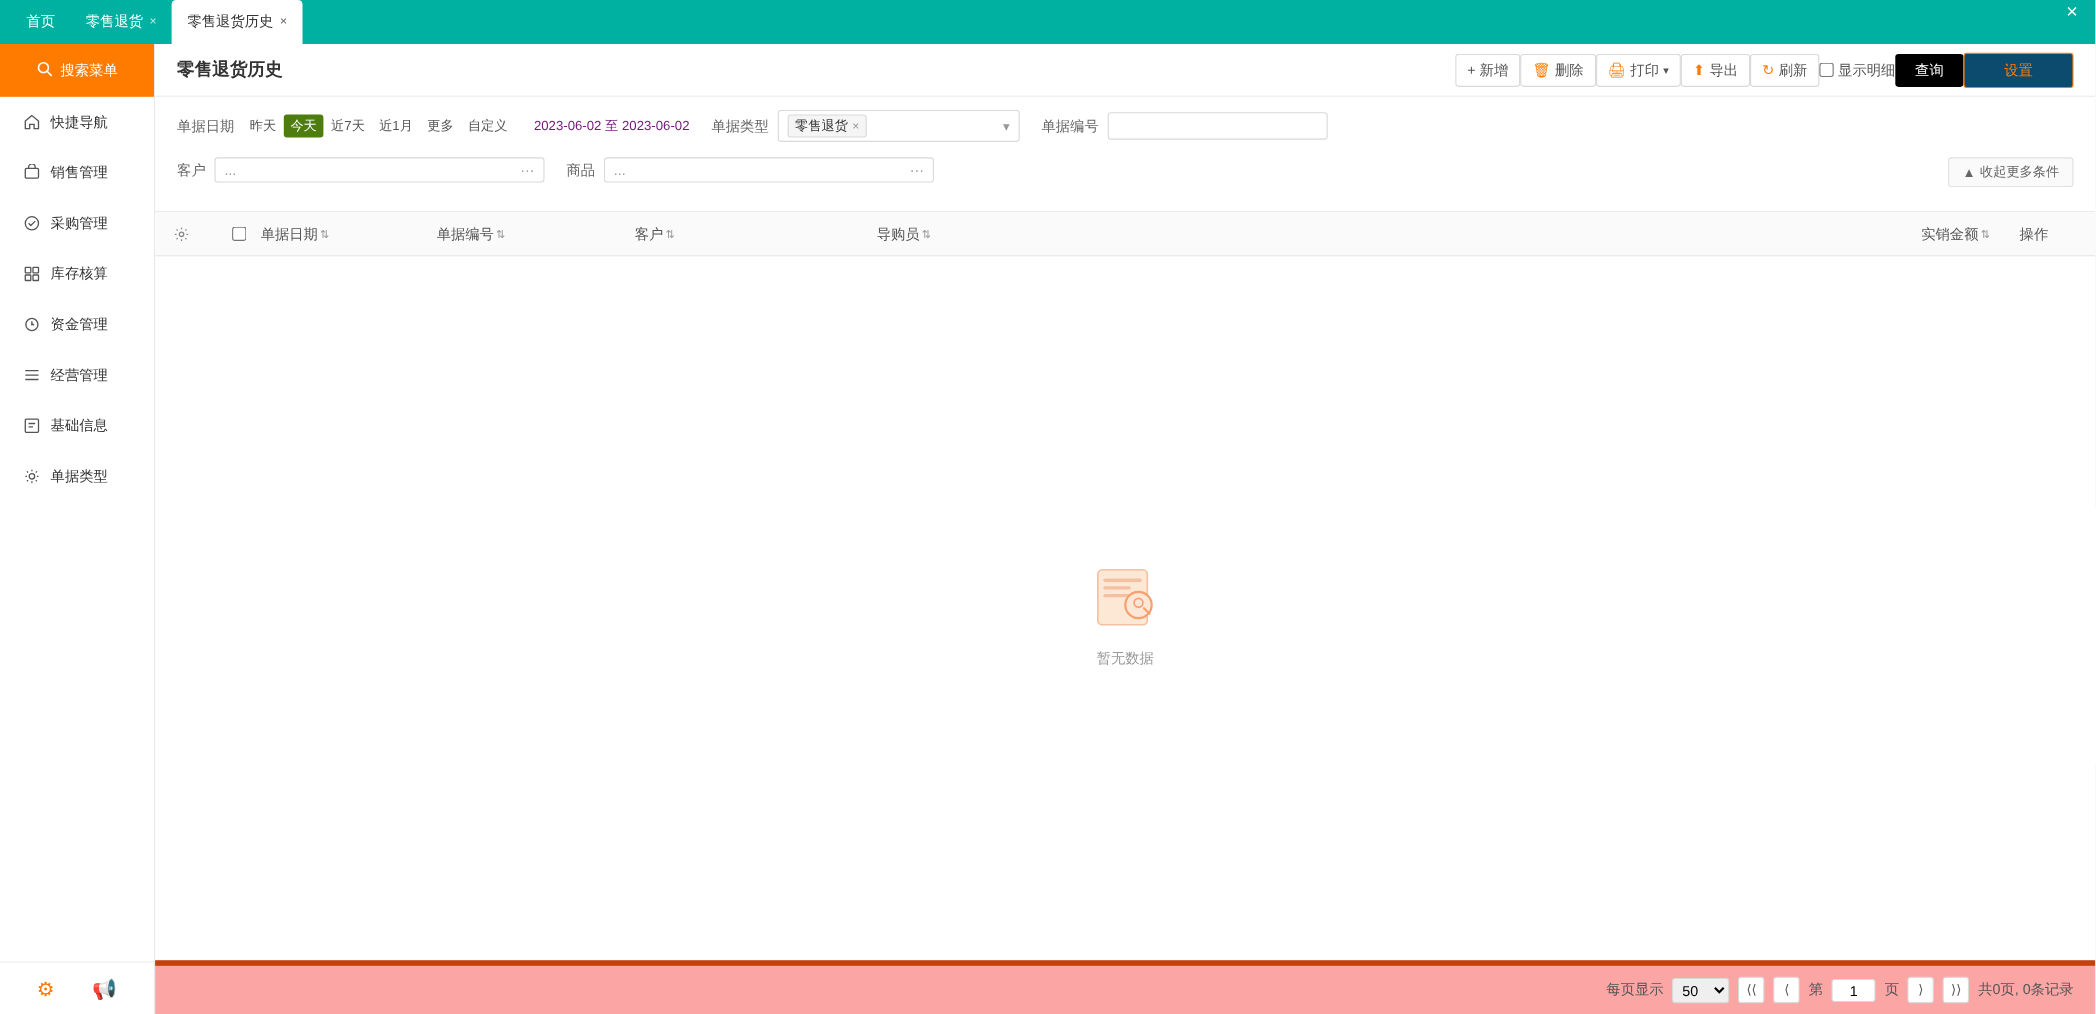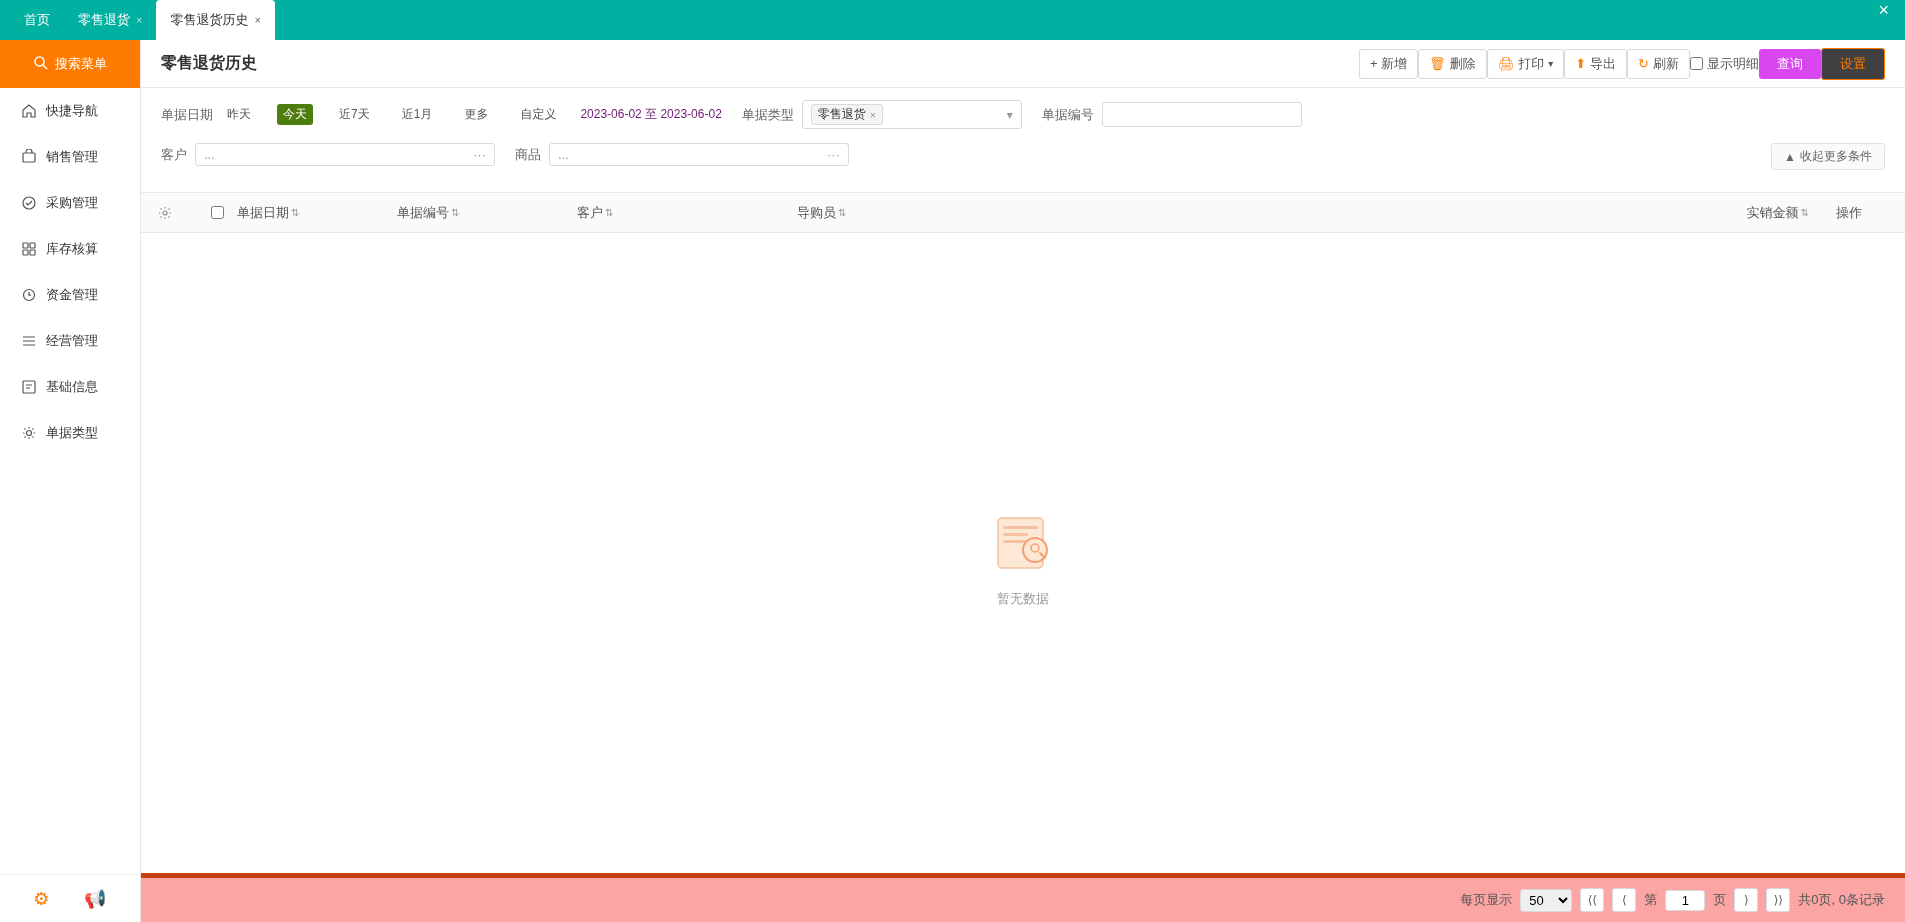--- a/index.html
+++ b/index.html
@@ -26,30 +26,30 @@
     .sidebar-bottom { margin-top: auto; border-top: 1px solid #eee; height: 48px; display: flex; align-items: center; justify-content: space-around; padding: 0 16px; }
 
     
     .content { flex: 1; display: flex; flex-direction: column; overflow: hidden; background: #f0f2f5; }
 
     
     .page-header { background: #fff; padding: 10px 20px; display: flex; align-items: center; justify-content: space-between; border-bottom: 1px solid #e8e8e8; height: 48px; flex-shrink: 0; }
     .page-title { font-size: 16px; font-weight: bold; color: #333; }
     .header-actions { display: flex; align-items: center; }
     .action-btn { display: flex; align-items: center; gap: 4px; padding: 5px 10px; border: 1px solid #d9d9d9; background: #fff; border-radius: 3px; cursor: pointer; font-size: 13px; color: #555; }
-    .btn-query { background: #d946ef; color: #fff; border: none; padding: 6px 18px; border-radius: 3px; cursor: pointer; font-size: 13px; }
-    .btn-setting { background: #404040; color: #ff7b00; border: 1px solid #ff7b00; padding: 6px 18px; border-radius: 3px; cursor: pointer; font-size: 13px; }
+    .btn-query { background: #000000; color: #fff; border: none; padding: 6px 18px; border-radius: 3px; cursor: pointer; font-size: 13px; }
+    .btn-setting { background: #0c4a6e; color: #ff7b00; border: 1px solid #ff7b00; padding: 6px 36px; border-radius: 3px; cursor: pointer; font-size: 13px; }
     .checkbox-label { display: flex; align-items: center; gap: 4px; font-size: 13px; color: #555; }
 
     
     .filter-area { background: #fff; padding: 12px 20px; border-bottom: 1px solid #e8e8e8; flex-shrink: 0; }
     .filter-row { display: flex; align-items: center; gap: 20px; margin-bottom: 10px; flex-wrap: wrap; }
     .filter-item { display: flex; align-items: center; gap: 8px; }
     .filter-label { color: #666; font-size: 13px; white-space: nowrap; }
-    .date-options { display: flex; align-items: center; gap: 20px; }
+    .date-options { display: flex; align-items: center; gap: 1px; }
     .date-btn { padding: 2px 6px; cursor: pointer; font-size: 12px; color: #555; border-radius: 3px; }
     .date-btn.active { background: #4d7c0f; color: #fff; border-radius: 3px; }
     .date-range { color: #701a75; font-size: 12px; margin-left: 10px; }
     .filter-input { border: 1px solid #d9d9d9; border-radius: 3px; padding: 4px 8px; font-size: 13px; color: #333; width: 120px; outline: none; }
     .tag-item { display: inline-flex; align-items: center; background: #f5f5f5; border: 1px solid #d9d9d9; border-radius: 3px; padding: 1px 6px; font-size: 12px; gap: 4px; }
     .tag-close { cursor: pointer; color: #999; font-size: 11px; }
     .select-box { border: 1px solid #d9d9d9; border-radius: 3px; padding: 3px 8px; font-size: 13px; min-width: 280px; display: flex; align-items: center; justify-content: space-between; cursor: pointer; background: #fff; }
     .collapse-btn { display: flex; align-items: center; justify-content: center; gap: 4px; color: #666; font-size: 12px; cursor: pointer; padding: 4px 12px; border: 1px solid #e0e0e0; border-radius: 3px; background: #fafafa; margin-top: 4px; }
 
     

